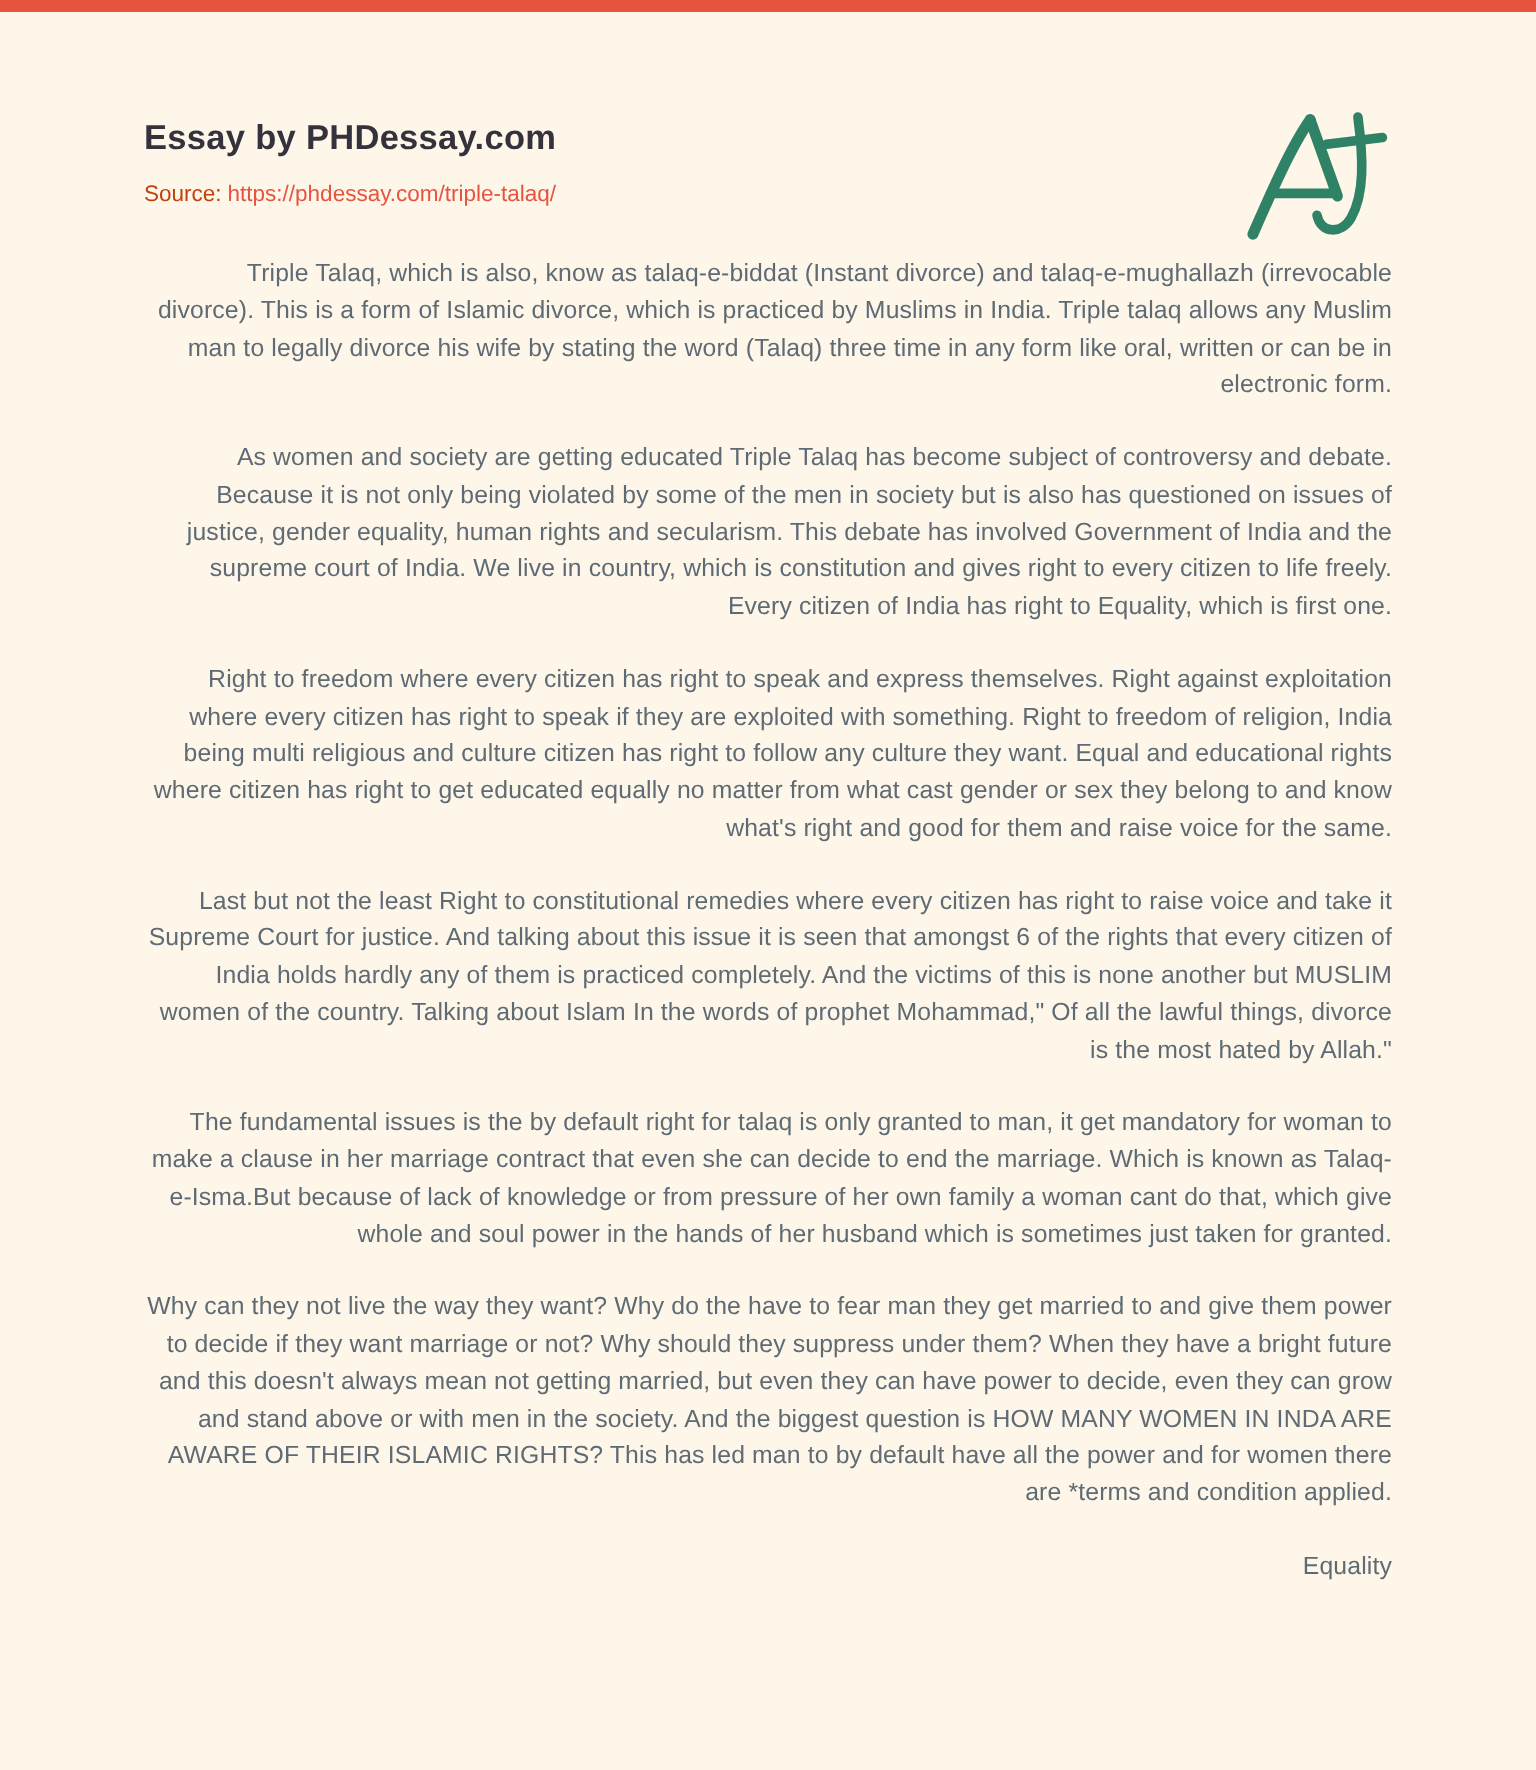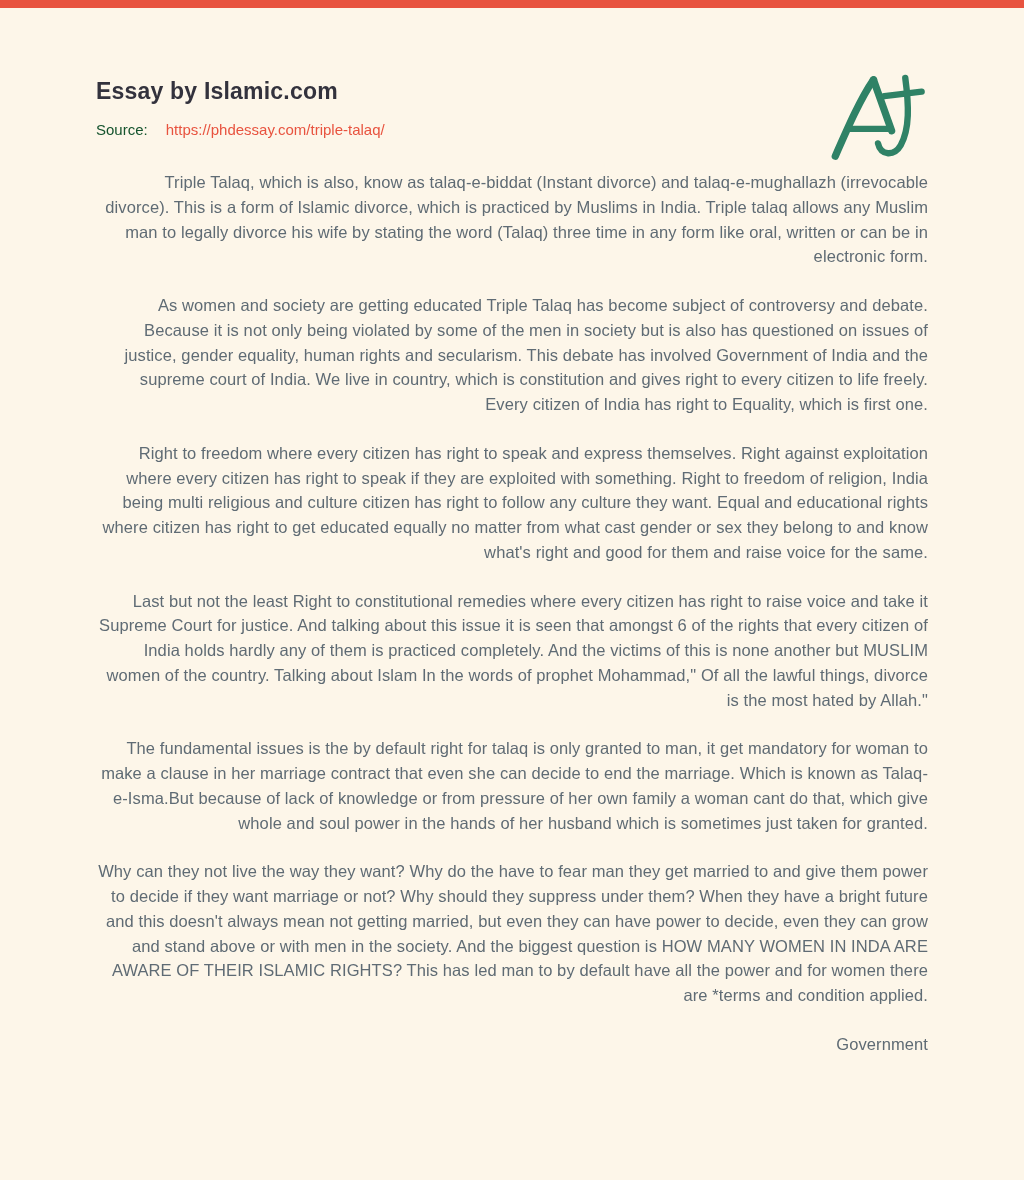--- a/index.html
+++ b/index.html
@@ -30,27 +30,27 @@
     color: #33323d;
     letter-spacing: 0.2px;
   }
 
   .source-line {
     margin-top: 16px;
     font-size: 15px;
   }
 
   .source-label {
-    color: #14532d;
+    color: #c2410c;
   }
 
   .source-link {
     color: #e8533f;
     text-decoration: none;
-    margin-left: 18px;
+    margin-left: 4px;
   }
 
   .logo {
     position: absolute;
     top: 62px;
     right: 96px;
     width: 100px;
     height: 96px;
   }
 
@@ -80,21 +80,21 @@
   }
 </style>
 </head>
 <body>
 
 <div class="topbar"></div>
 
 <div class="page">
 
   <header>
-    <h2 class="byline">Essay by Islamic.com</h2>
+    <h2 class="byline">Essay by PHDessay.com</h2>
     <div class="source-line">
       <span class="source-label">Source:</span><a class="source-link" href="#">https://phdessay.com/triple-talaq/</a>
     </div>
 
     <div class="logo">
       <svg viewBox="0 0 110 100" width="100" height="96" aria-hidden="true">
         <path d="M8 92 C 22 60, 36 28, 50 8" stroke="#2f8266" stroke-width="8" fill="none" stroke-linecap="round"></path>
         <path d="M50 8 L 70 64" stroke="#2f8266" stroke-width="8" fill="none" stroke-linecap="round"></path>
         <path d="M22 62 L 66 62" stroke="#2f8266" stroke-width="7" fill="none" stroke-linecap="round"></path>
         <path d="M62 26 L 103 21" stroke="#2f8266" stroke-width="7" fill="none" stroke-linecap="round"></path>
@@ -105,18 +105,18 @@
 
   <main>
 
     <div class="essay-body">
       <p>Triple Talaq, which is also, know as talaq-e-biddat (Instant divorce) and talaq-e-mughallazh (irrevocable divorce). This is a form of Islamic divorce, which is practiced by Muslims in India. Triple talaq allows any Muslim man to legally divorce his wife by stating the word (Talaq) three time in any form like oral, written or can be in electronic form.</p>
       <p>As women and society are getting educated Triple Talaq has become subject of controversy and debate. Because it is not only being violated by some of the men in society but is also has questioned on issues of justice, gender equality, human rights and secularism. This debate has involved Government of India and the supreme court of India. We live in country, which is constitution and gives right to every citizen to life freely. Every citizen of India has right to Equality, which is first one.</p>
       <p>Right to freedom where every citizen has right to speak and express themselves. Right against exploitation where every citizen has right to speak if they are exploited with something. Right to freedom of religion, India being multi religious and culture citizen has right to follow any culture they want. Equal and educational rights where citizen has right to get educated equally no matter from what cast gender or sex they belong to and know what's right and good for them and raise voice for the same.</p>
       <p>Last but not the least Right to constitutional remedies where every citizen has right to raise voice and take it Supreme Court for justice. And talking about this issue it is seen that amongst 6 of the rights that every citizen of India holds hardly any of them is practiced completely. And the victims of this is none another but MUSLIM women of the country. Talking about Islam In the words of prophet Mohammad," Of all the lawful things, divorce is the most hated by Allah."</p>
       <p>The fundamental issues is the by default right for talaq is only granted to man, it get mandatory for woman to make a clause in her marriage contract that even she can decide to end the marriage. Which is known as Talaq-e-Isma.But because of lack of knowledge or from pressure of her own family a woman cant do that, which give whole and soul power in the hands of her husband which is sometimes just taken for granted.</p>
       <p>Why can they not live the way they want? Why do the have to fear man they get married to and give them power to decide if they want marriage or not? Why should they suppress under them? When they have a bright future and this doesn't always mean not getting married, but even they can have power to decide, even they can grow and stand above or with men in the society. And the biggest question is HOW MANY WOMEN IN INDA ARE AWARE OF THEIR ISLAMIC RIGHTS? This has led man to by default have all the power and for women there are *terms and condition applied.</p>
-      <p class="ref-heading">Government</p>
+      <p class="ref-heading">Equality</p>
 
     </div>
   </main>
 
 </div>
 
 </body></html>

